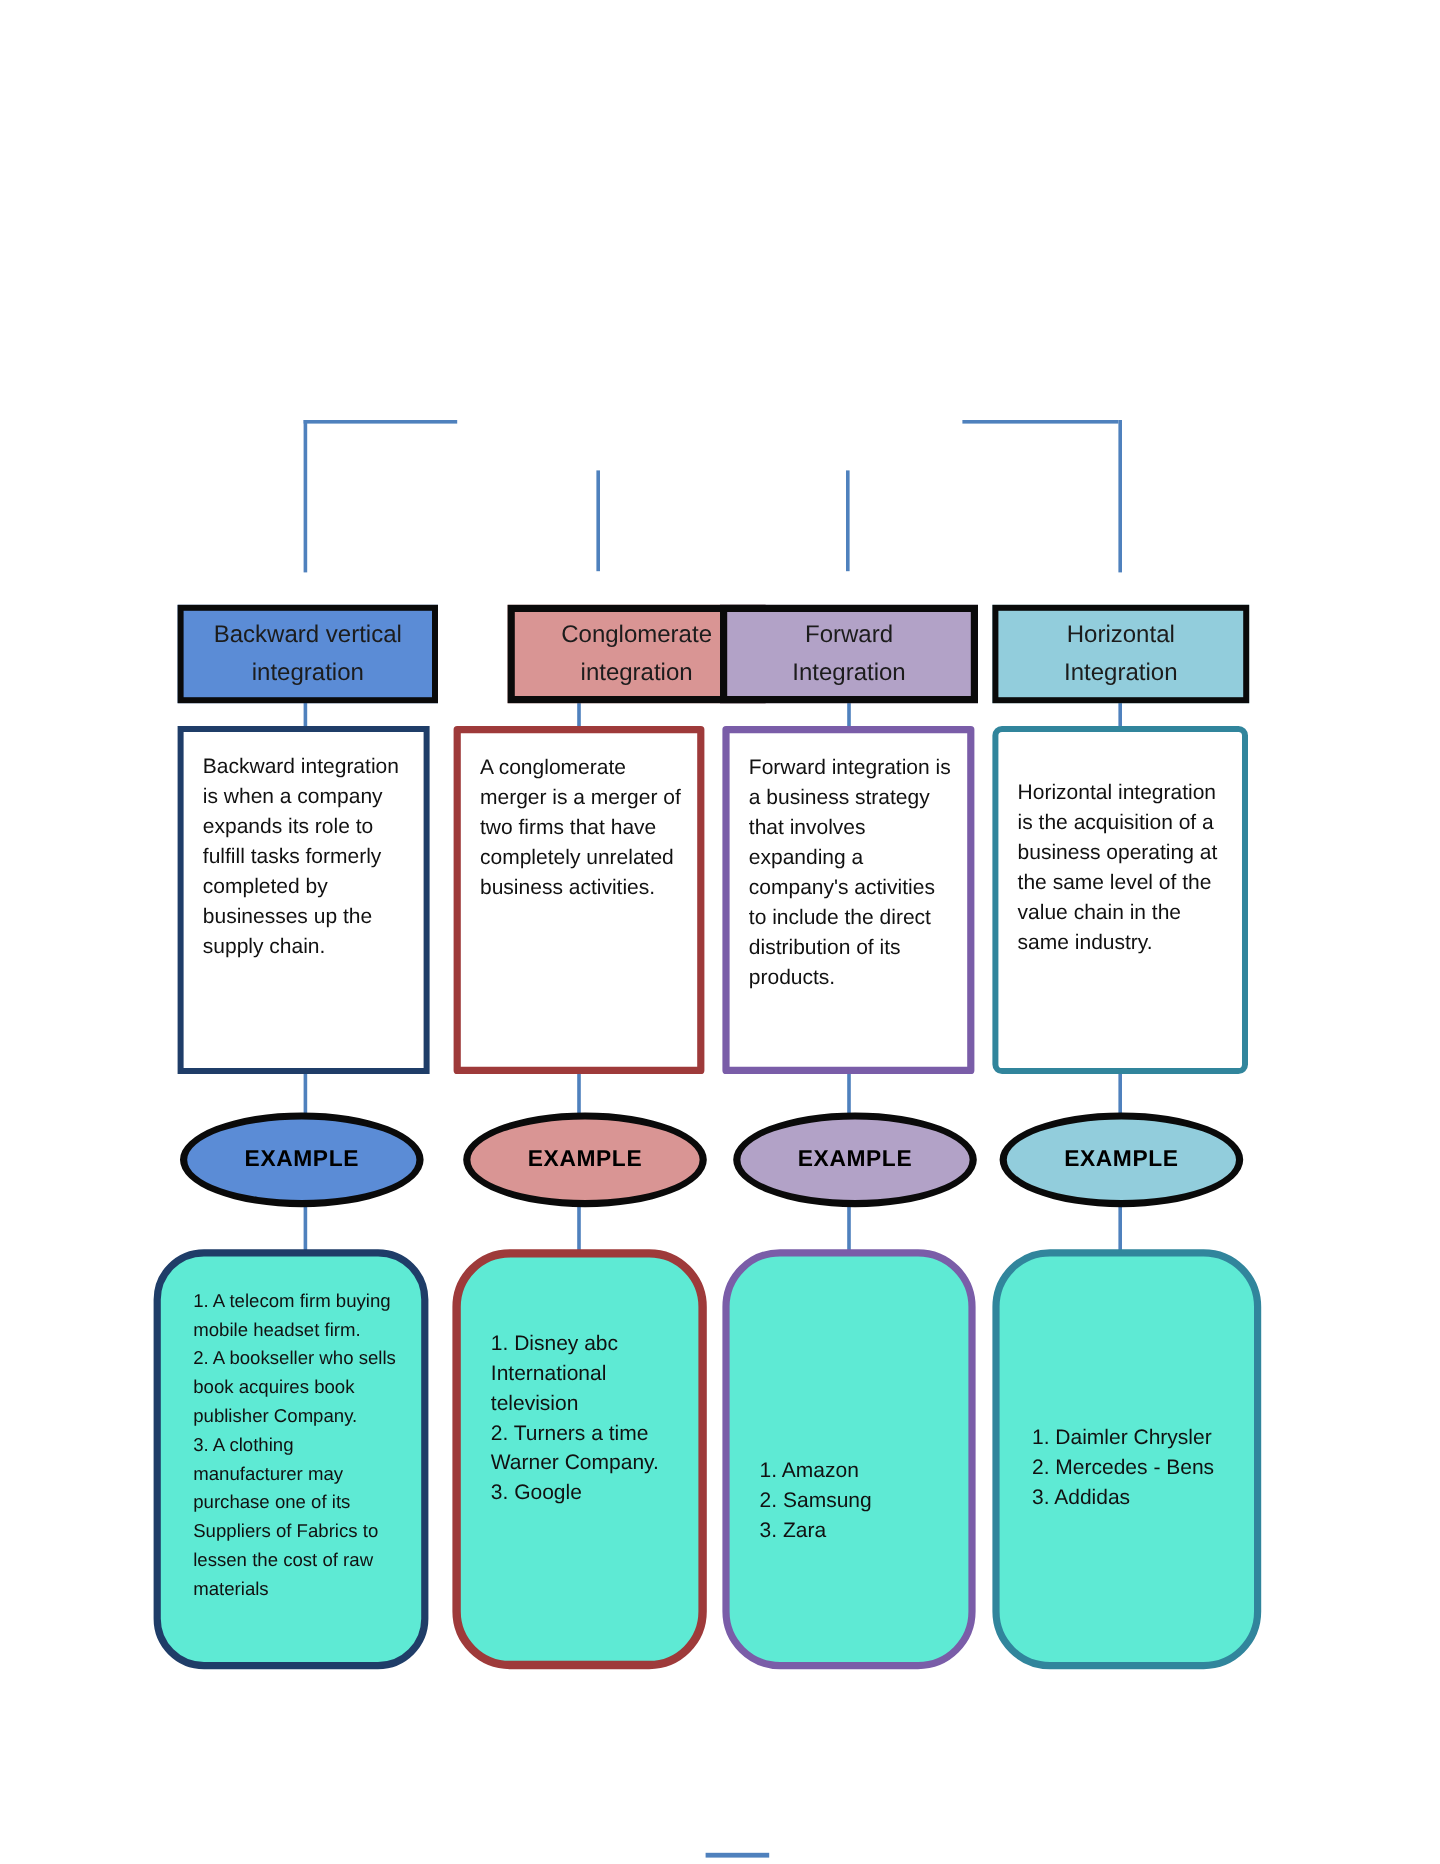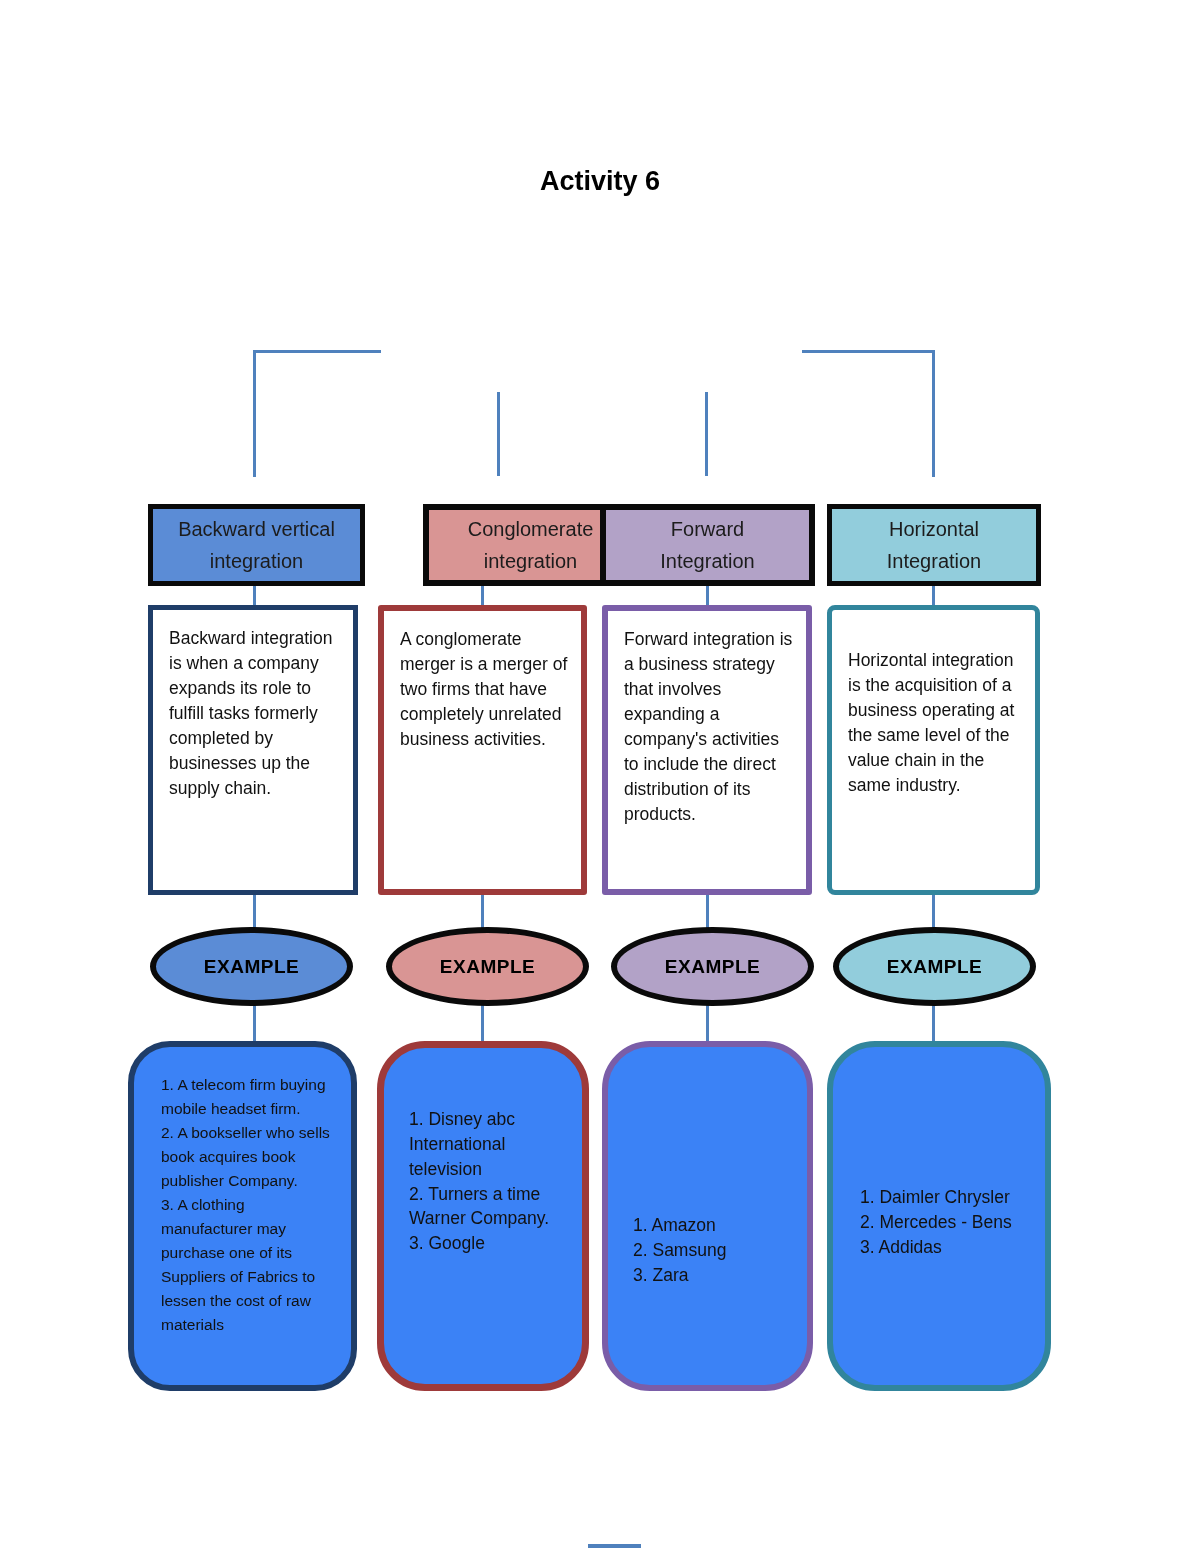--- a/index.html
+++ b/index.html
@@ -57,37 +57,36 @@
 
   .ell{
     position:absolute;top:927px;height:79px;width:203px;background:var(--fill,#ccc);
     border:6px solid #0a0a0a;border-radius:50%;box-sizing:border-box;
     display:flex;align-items:center;justify-content:center;
     font-size:19px;font-weight:bold;letter-spacing:.5px;color:#000;
   }
   .c0 .ell{left:150px;} .c1 .ell{left:386px;} .c2 .ell{left:611px;} .c3 .ell{left:833px;}
 
   .exbox{
-    position:absolute;top:1041px;height:350px;background:#3b82f6;
+    position:absolute;top:1041px;height:350px;background:#5eead4;
     border:6px solid var(--border,#333);box-sizing:border-box;border-radius:48px;
     color:#111;white-space:pre-line;
   }
   .c0 .exbox{left:128px;width:229px;border-radius:42px;padding:26px 16px 0 27px;font-size:15.5px;line-height:1.55;}
   .c1 .exbox{left:377px;width:212px;border-width:7px;padding:59px 14px 0 25px;font-size:17.5px;line-height:1.42;}
   .c2 .exbox{left:602px;width:211px;padding:166px 14px 0 25px;font-size:17.5px;line-height:1.42;}
   .c3 .exbox{left:827px;width:224px;padding:138px 12px 0 27px;font-size:17.5px;line-height:1.42;}
 
   .bottom-mark{position:absolute;left:588px;top:1544px;width:53px;height:4px;background:var(--conn,#4f81bd);}
 </style>
 </head>
 <body>
 
 <div id="page" style="--conn: #4f81bd; --root-fill: #262626; --root-text: #ffffff;">
 
-  <div class="title">Activity 6</div>
 
 
   <div class="conn" style="left:253px;top:350px;width:128px;height:3px;"></div>
   <div class="conn" style="left:253px;top:350px;width:3px;height:127px;"></div>
   <div class="conn" style="left:802px;top:350px;width:130px;height:3px;"></div>
   <div class="conn" style="left:932px;top:350px;width:3px;height:127px;"></div>
   <div class="conn" style="left:497px;top:392px;width:3px;height:84px;"></div>
   <div class="conn" style="left:705px;top:392px;width:3px;height:84px;"></div>
 
   <div class="col c0" style="--fill: #5b8cd6; --border: #1f3d68;">

